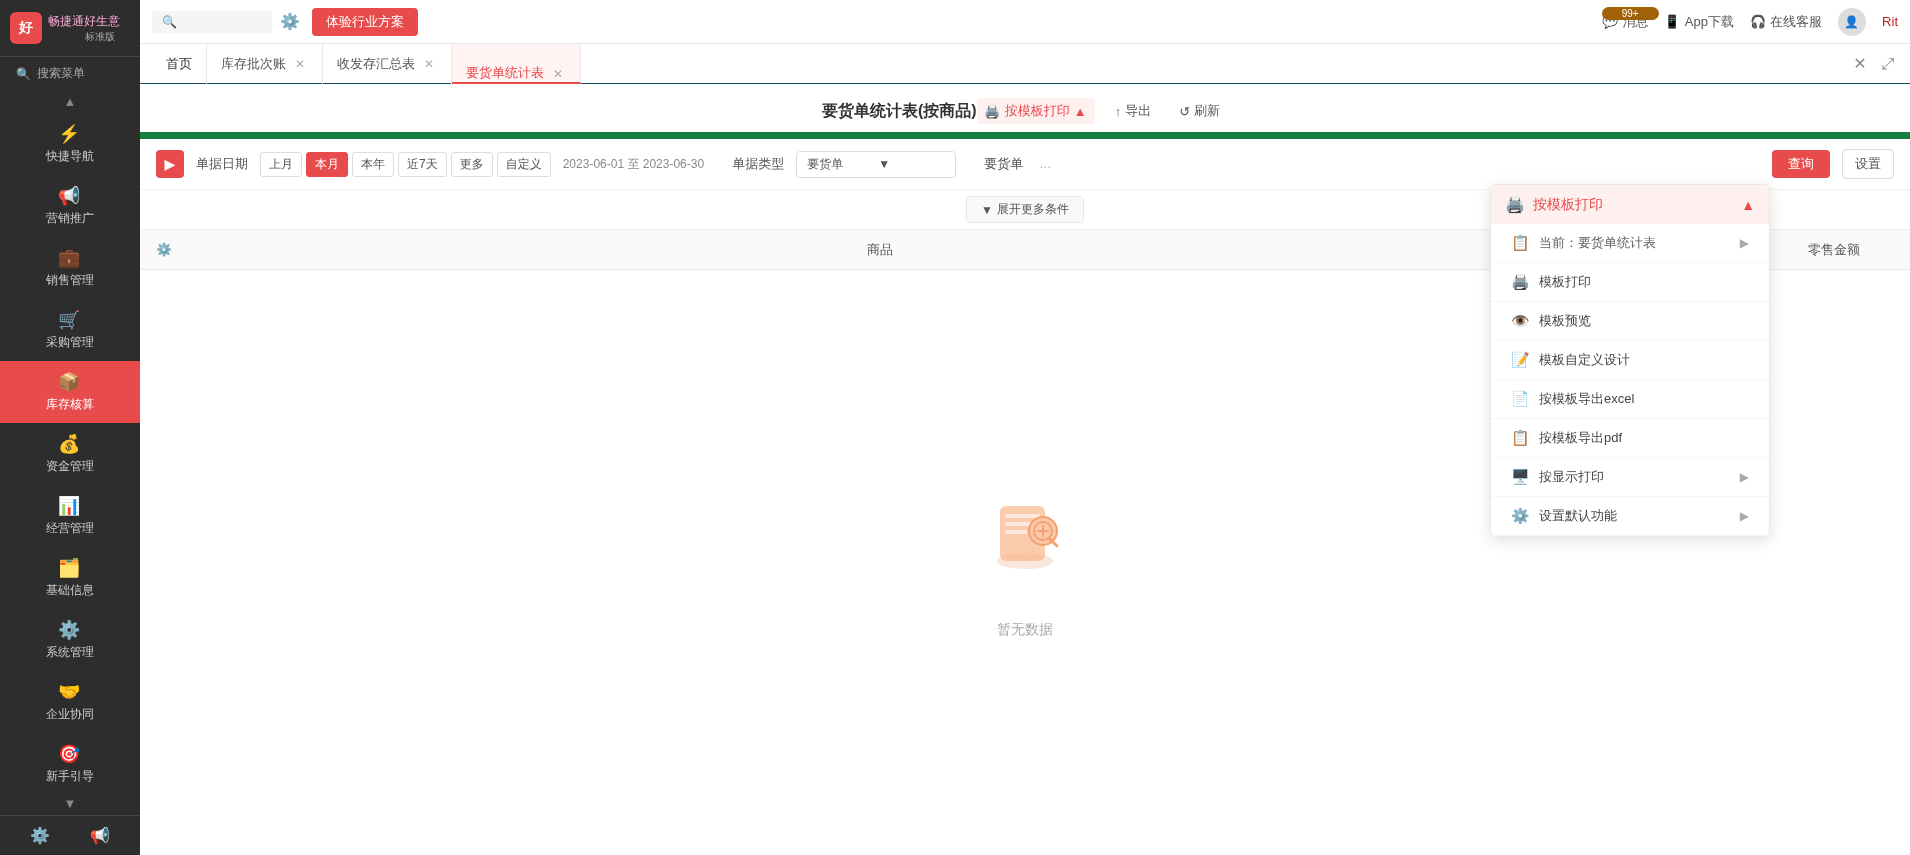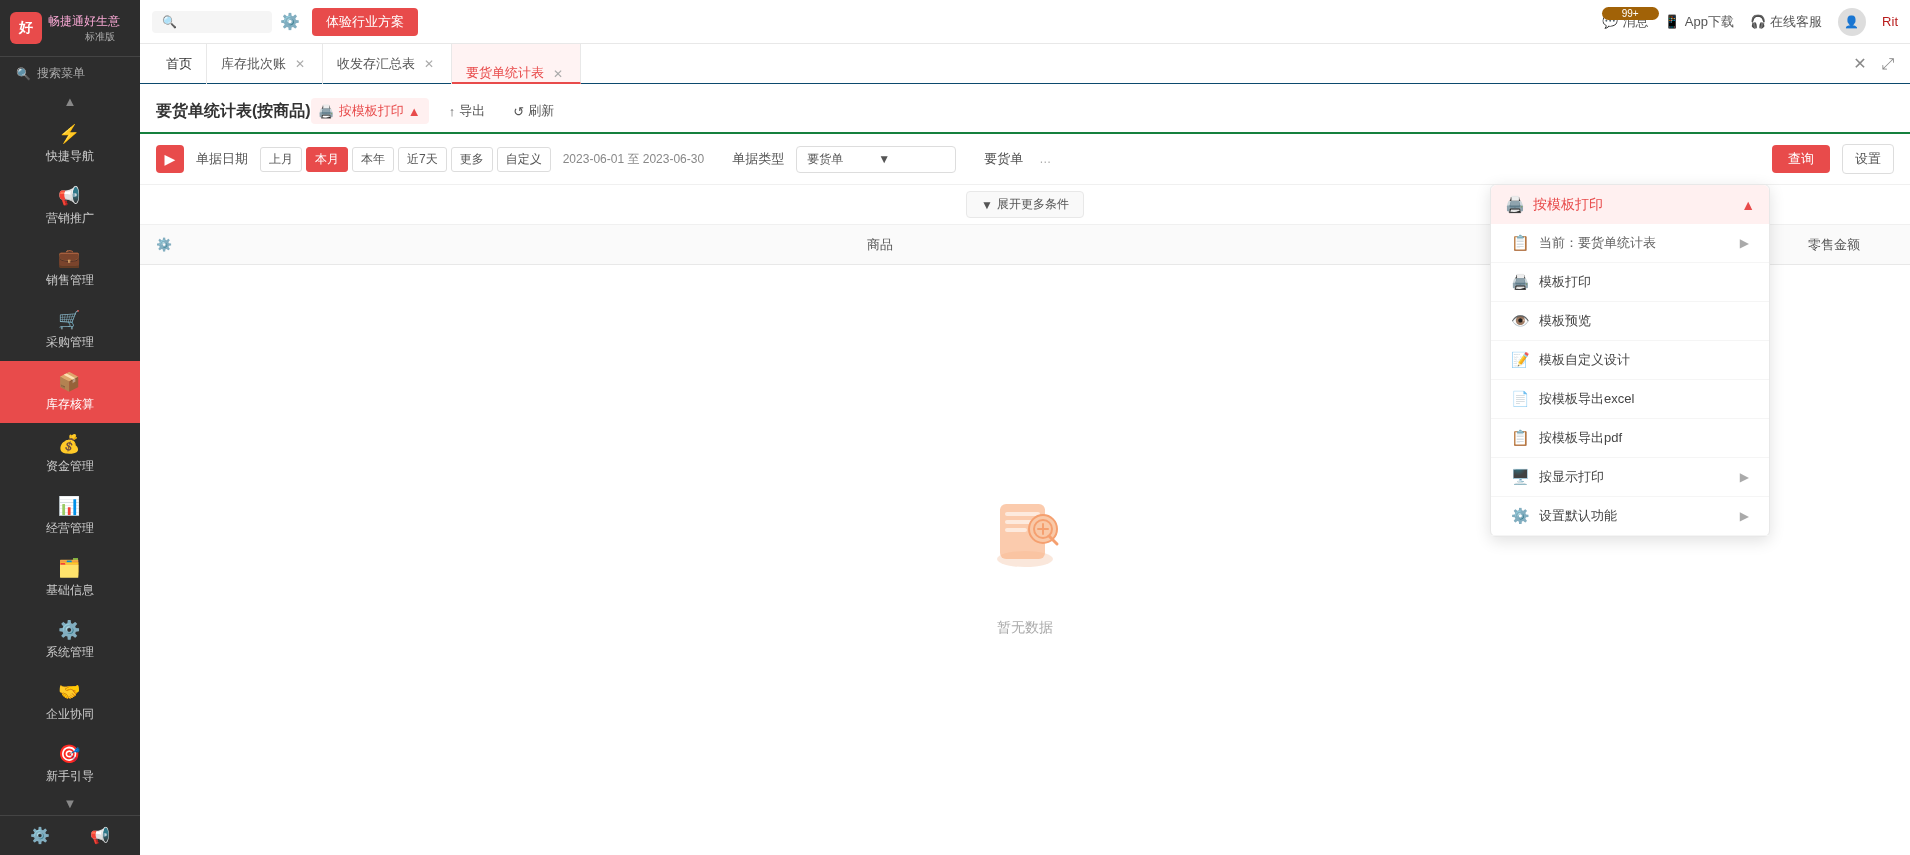--- a/index.html
+++ b/index.html
@@ -159,22 +159,22 @@
     .page-inner {
       background: #fff;
       margin: 0;
       height: 100%;
       display: flex;
       flex-direction: column;
     }
 
     .page-header {
       padding: 14px 16px 8px;
-      display: flex; align-items: center; justify-content: flex-start;
-      border-bottom: 2px solid #15803d;
+      display: flex; align-items: center; justify-content: center;
+      border-bottom: 7px solid #15803d;
     }
     .page-title { font-size: 16px; font-weight: bold; color: #333; }
     .page-header-actions { display: flex; align-items: center; gap: 12px; }
     .action-btn {
       display: flex; align-items: center; gap: 4px;
       color: #555; font-size: 13px; cursor: pointer;
       background: none; border: none; padding: 4px 8px;
     }
     .action-btn.active { color: #e84b4b; background: #fff0f0; border-radius: 4px; }
 

